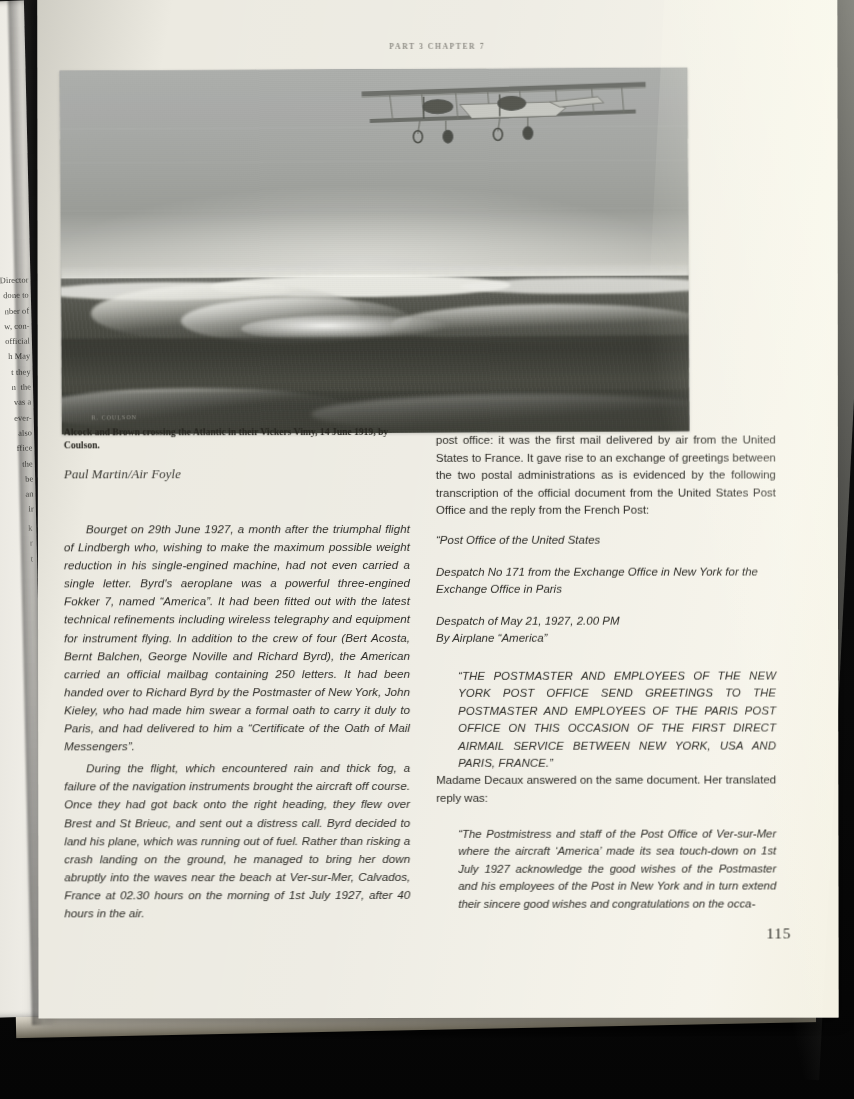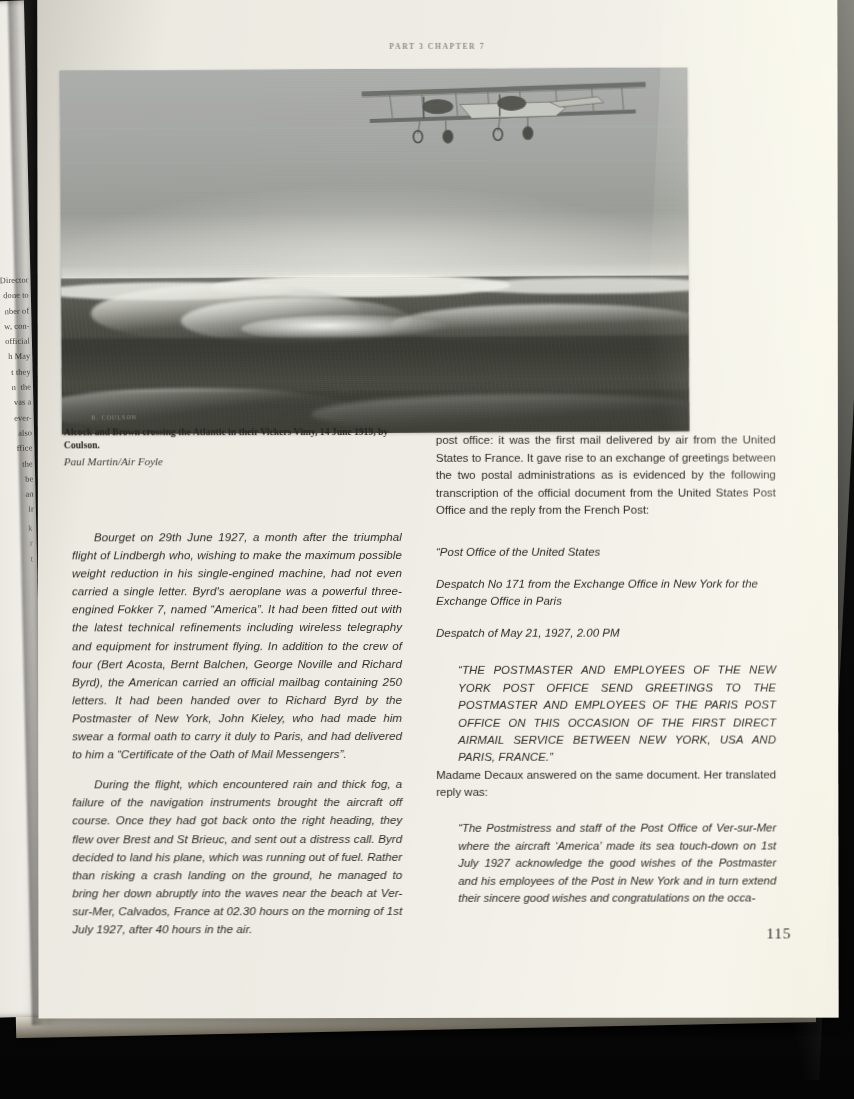--- a/index.html
+++ b/index.html
@@ -96,34 +96,34 @@
   
   .grain{position:absolute;inset:0;opacity:.3;pointer-events:none;
     background-image:
       repeating-linear-gradient(0deg,rgba(255,255,255,.05) 0 1px,rgba(0,0,0,.05) 1px 2px),
       repeating-linear-gradient(90deg,rgba(255,255,255,.04) 0 1px,rgba(0,0,0,.04) 1px 2px);}
 
   
   .caption{position:absolute;left:26px;top:429px;width:335px;
     font-family:"Liberation Serif",serif;font-size:9.6px;line-height:13.4px;
     font-weight:700;color:#26251f;}
-  .credit{margin-top:3px;font-style:italic;font-weight:400;font-size:11px;color:#3a3933;}
+  .credit{margin-top:15px;font-style:italic;font-weight:400;font-size:13px;color:#3a3933;}
 
   
   .col{position:absolute;color:#2c2b26;}
   .col-left{left:22px;top:520px;width:354px;
     font-size:11.6px;line-height:18.1px;font-style:italic;text-align:justify;
     letter-spacing:.05px;}
-  .col-left p{margin:12px;text-indent:22px;font-style:italic;}
+  .col-left p{margin:4px;text-indent:22px;font-style:italic;}
 
   .col-right{left:398px;top:436px;width:340px;font-size:11.5px;line-height:17.6px;
     text-align:justify;}
   .col-right p{margin:0;}
 
-  .blk{margin-top:24px;font-style:italic;text-align:left;}
+  .blk{margin-top:12px;font-style:italic;text-align:left;}
   .blk p{margin:0;}
   .blk .gap{height:14px;}
 
   .allcaps{margin-top:20px;margin-left:22px;width:318px;
     font-style:italic;font-size:11.4px;line-height:17.4px;text-align:justify;
     letter-spacing:.1px;}
 
   .para-after{margin-top:21px;text-align:justify;font-style:normal;}
   .quote2{margin-top:18px;margin-left:22px;width:318px;font-style:italic;
     font-size:11.4px;line-height:17.6px;text-align:justify;}
@@ -256,20 +256,21 @@
         <div class="col col-right">
 
           <p>post office: it was the first mail delivered by air from the United States to France. It gave rise to an exchange of greetings between the two postal administrations as is evidenced by the following transcription of the official document from the United States Post Office and the reply from the French Post:</p>
 
           <div class="blk">
             <p>“Post Office of the United States</p>
             <div class="gap"></div>
             <p>Despatch No 171 from the Exchange Office in New York for the Exchange Office in Paris</p>
             <div class="gap"></div>
             <p>Despatch of May 21, 1927, 2.00 PM</p>
+            <p>By Airplane “America”</p>
           </div>
 
           <div class="allcaps">“THE POSTMASTER AND EMPLOYEES OF THE NEW YORK POST OFFICE SEND GREETINGS TO THE POSTMASTER AND EMPLOYEES OF THE PARIS POST OFFICE ON THIS OCCASION OF THE FIRST DIRECT AIRMAIL SERVICE BETWEEN NEW YORK, USA AND PARIS, FRANCE.”</div>
 
           <p class="para-after">Madame Decaux answered on the same document. Her translated reply was:</p>
 
           <div class="quote2">“The Postmistress and staff of the Post Office of Ver-sur-Mer where the aircraft ‘America’ made its sea touch-down on 1st July 1927 acknowledge the good wishes of the Postmaster and his employees of the Post in New York and in turn extend their sincere good wishes and congratulations on the occa-</div>
         </div>
 
         <div class="folio">115</div>

